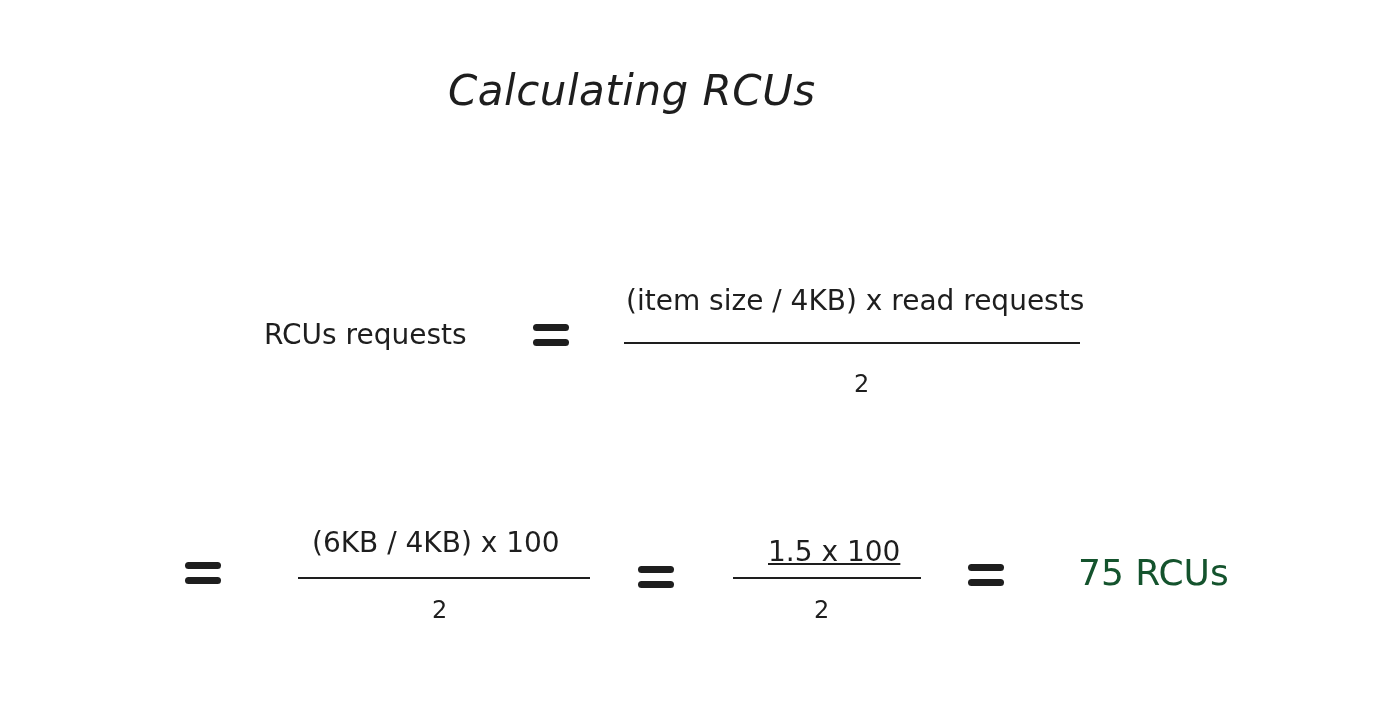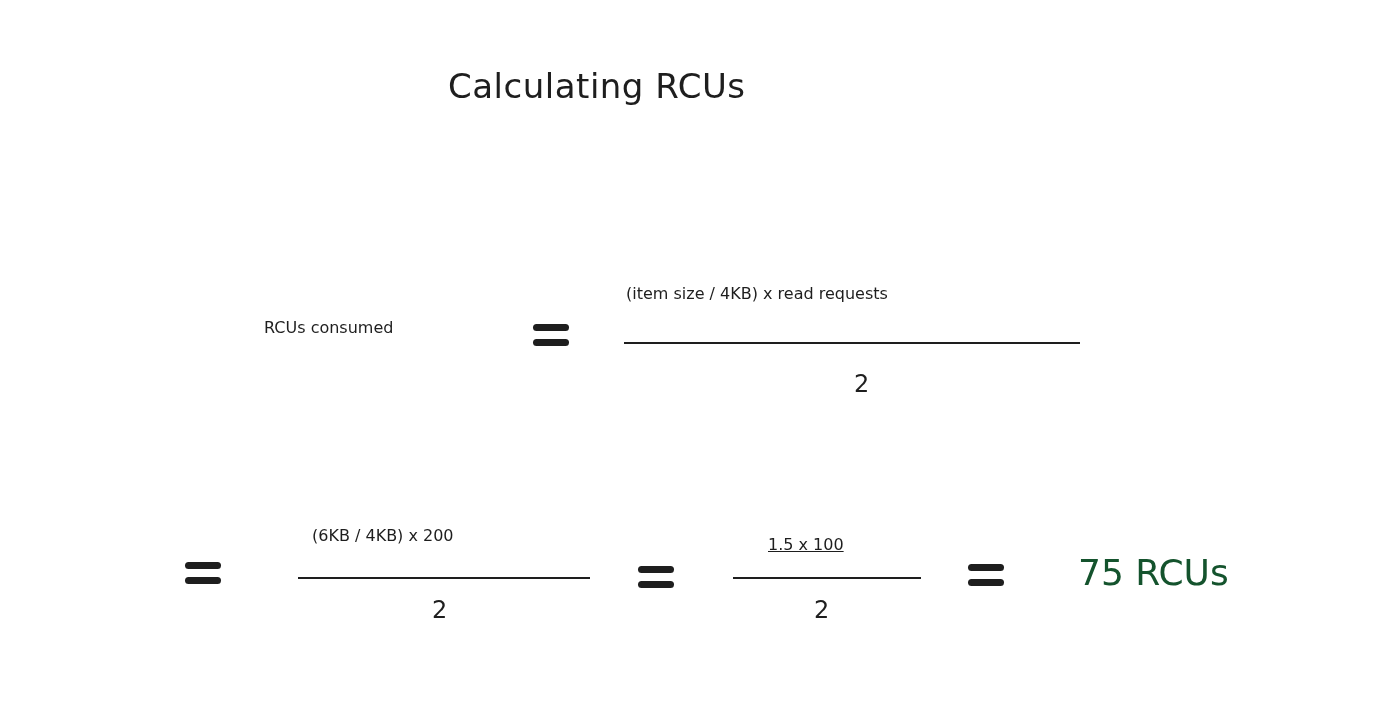--- a/index.html
+++ b/index.html
@@ -1,45 +1,45 @@
 <!DOCTYPE html>
 <html><head>
   <meta charset="utf-8">
   <style>
     html, body { margin: 0; padding: 0; background: #ffffff; }
     body { width: 1400px; height: 708px; position: relative; overflow: hidden;
            font-family: "DejaVu Sans", sans-serif; color: #1e1e1e; }
     .abs { position: absolute; }
-    .title { left: 448px; top: 66px; font-size: 34px; letter-spacing: 0.5px; white-space: nowrap; }
-    .text { font-size: 16px; white-space: nowrap; }
+    .title { left: 448px; top: 66px; font-size: 42px; letter-spacing: 0.5px; white-space: nowrap; font-style: italic; }
+    .text { font-size: 28px; white-space: nowrap; }
     .eq { width: 36px; height: 22px; }
     .eq i { display: block; height: 7px; background: #1e1e1e; border-radius: 4px; margin-bottom: 8px; }
     .bar { height: 2px; background: #1e1e1e; }
     .num { font-size: 24px; }
     .result { color: #14532d; font-size: 36px; white-space: nowrap; }
   </style>
 </head>
 <body>
 
 <div class="abs title">Calculating RCUs</div>
 
-<div class="abs text" style="left:264px; top:318px;">RCUs consumed</div>
+<div class="abs text" style="left:264px; top:318px;">RCUs requests</div>
 <div class="abs eq" style="left:533px; top:324px;">
     <i></i>
     <i></i>
   </div>
 <div class="abs text" style="left:626px; top:284px;">(item size / 4KB) x read requests</div>
 <div class="abs bar" style="left:624px; top:342px; width:456px;"></div>
 <div class="abs num" style="left:854px; top:370px;">2</div>
 
 <div class="abs eq" style="left:185px; top:562px;">
     <i></i>
     <i></i>
   </div>
-<div class="abs text" style="left:312px; top:526px;">(6KB / 4KB) x 200</div>
+<div class="abs text" style="left:312px; top:526px;">(6KB / 4KB) x 100</div>
 <div class="abs bar" style="left:298px; top:577px; width:292px;"></div>
 <div class="abs num" style="left:432px; top:596px;">2</div>
 
 <div class="abs eq" style="left:638px; top:566px;">
     <i></i>
     <i></i>
   </div>
 <div class="abs text" style="left:768px; top:535px;text-decoration:underline;">1.5 x 100</div>
 <div class="abs bar" style="left:733px; top:577px; width:188px;"></div>
 <div class="abs num" style="left:814px; top:596px;">2</div>

